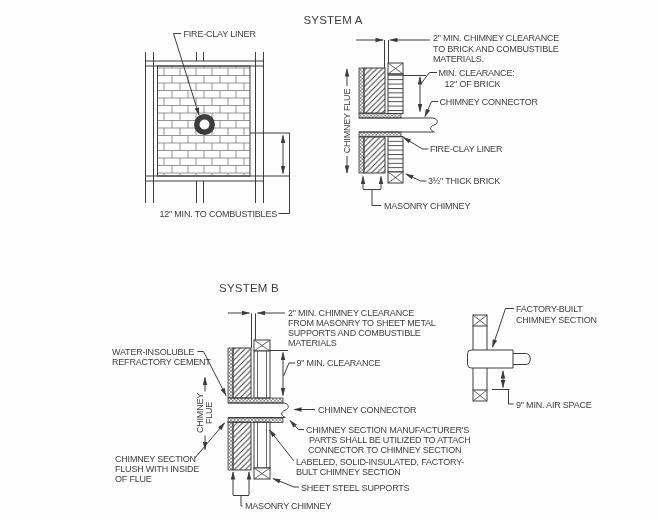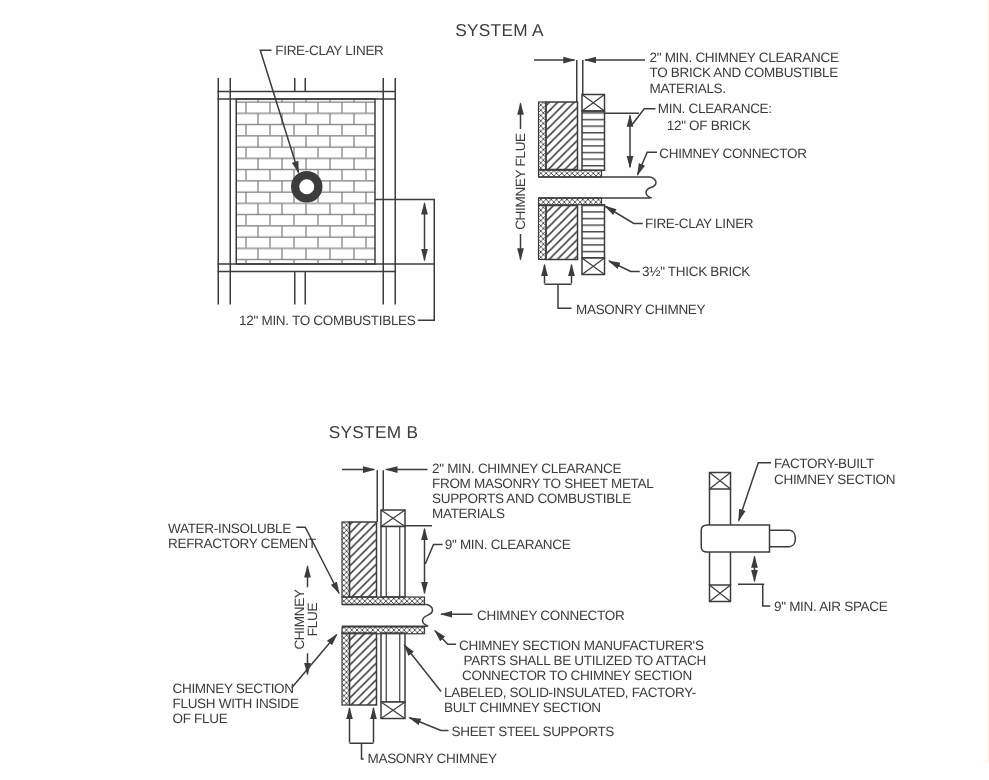--- a/index.html
+++ b/index.html
@@ -1,16 +1,16 @@
 <!DOCTYPE html>
 <html><head>
 <meta charset="utf-8">
 <style>
   html,body{margin:0;padding:0;background:#ffffff;}
-  .stage{width:659px;height:520px;background:#fdba74;position:relative;overflow:hidden;}
+  .stage{width:659px;height:520px;background:#84cc16;position:relative;overflow:hidden;}
   svg{display:block;}
   .ln{stroke:#3c3c3c;stroke-width:1;fill:none;stroke-linecap:butt;}
   .ln2{stroke:#3c3c3c;stroke-width:0.8;fill:none;}
   .fillw{fill:#ffffff;}
   .lbl{font-family:"Liberation Sans",sans-serif;font-size:9px;fill:#3c3c3c;letter-spacing:-0.2px;}
   .ttl{font-family:"Liberation Sans",sans-serif;font-size:11.5px;fill:#3c3c3c;letter-spacing:0.2px;}
 </style>
 </head>
 <body>
 

